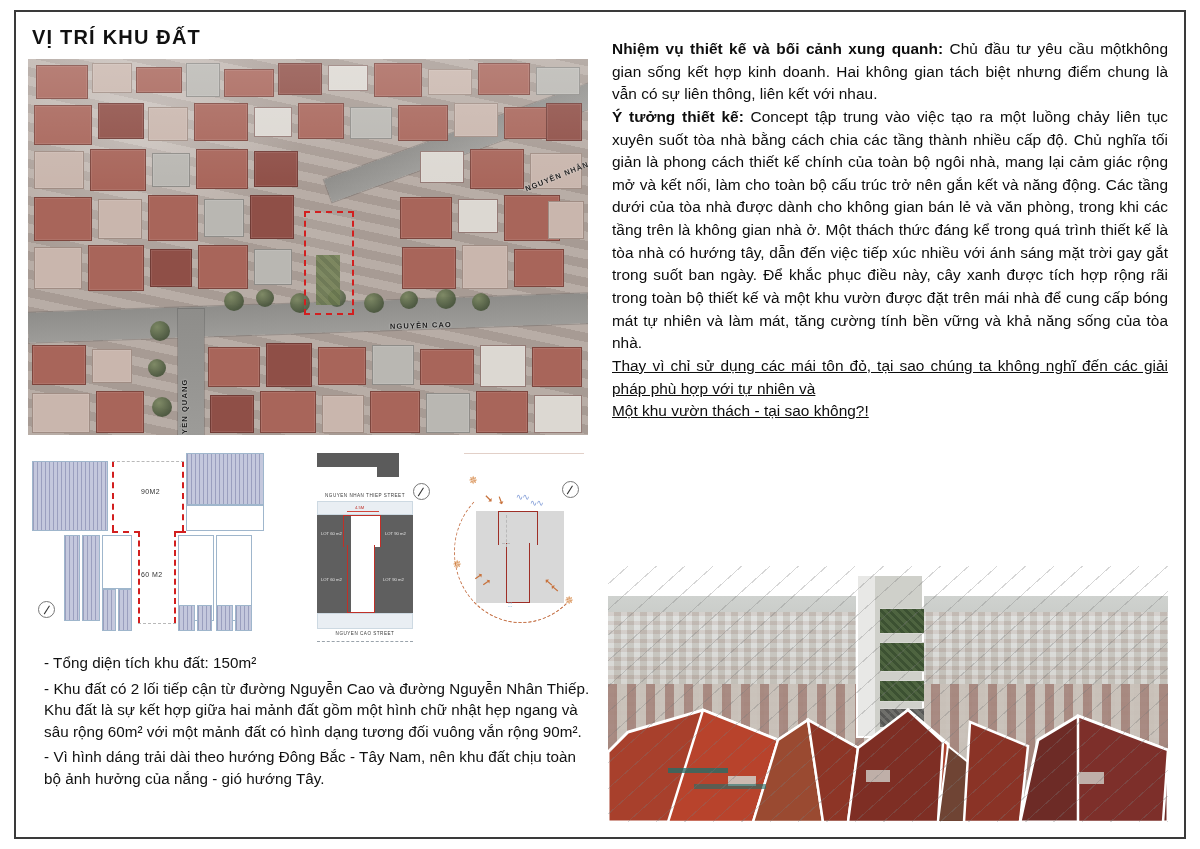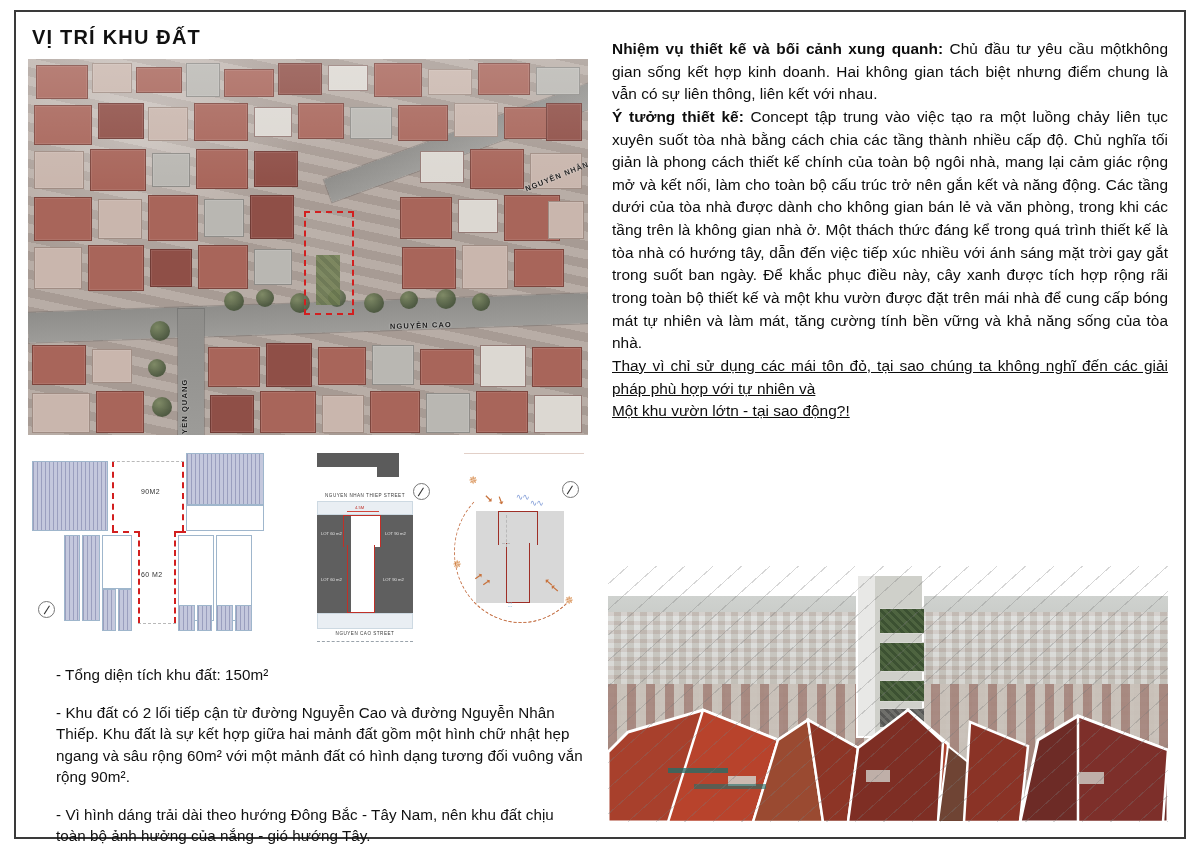--- a/index.html
+++ b/index.html
@@ -258,21 +258,21 @@
   
   .notes {
     position: absolute;
     left: 24px; top: 636px;
     width: 560px;
     font-size: 15.2px;
     line-height: 1.42;
     color: #111;
     letter-spacing: .05px;
   }
-  .notes p { margin: 16px; }
+  .notes p { margin: 4px; }
 
   
   .rtext {
     font-size: 15.4px;
     line-height: 1.47;
     color: #0d0d0d;
     text-align: justify;
     letter-spacing: .03px;
   }
   .rtext p { margin: 0 0 0 0; }
@@ -545,21 +545,21 @@
 
     <div class="col-right">
       <div class="rtext">
         <p>
           <b>Nhiệm vụ thiết kế và bối cảnh xung quanh:</b><span> Chủ đầu tư yêu cầu mộtkhông gian sống kết hợp kinh doanh. Hai không gian tách biệt nhưng điểm chung là vẫn có sự liên thông, liên kết với nhau.</span>
         </p>
         <p>
           <b>Ý tưởng thiết kế:</b><span> Concept tập trung vào việc tạo ra một luồng chảy liên  tục xuyên suốt tòa nhà bằng cách chia các tầng thành nhiều cấp độ. Chủ nghĩa tối giản là phong cách thiết kế chính của toàn bộ ngôi nhà, mang lại cảm giác rộng mở  và kết nối, làm cho toàn bộ cấu trúc trở nên gắn kết và năng động. Các tầng dưới của tòa nhà được dành cho không gian bán lẻ và văn phòng, trong khi các tầng trên  là không gian nhà ở.  Một thách thức đáng kể trong quá trình thiết kế là tòa nhà có hướng tây, dẫn đến  việc tiếp xúc nhiều với ánh sáng mặt trời gay gắt trong suốt ban ngày. Để khắc phục điều này, cây xanh được tích hợp rộng rãi trong toàn bộ thiết kế và một khu vườn được đặt trên mái nhà để cung cấp bóng mát tự nhiên và làm mát, tăng cường tính  bền vững và khả năng sống của tòa nhà.</span>
         </p>
         <p class="noj" style="text-align:justify;">Thay vì chỉ sử dụng các mái tôn đỏ, tại sao chúng ta không nghĩ đến các giải pháp phù hợp với tự nhiên và</p>
-        <p class="noj">Một khu vườn lớtn - tại sao động?!</p>
+        <p class="noj">Một khu vườn thách - tại sao không?!</p>
       </div>
     </div>
   </div>
 
   <div class="photo2">
     <div class="sky"></div>
     <div class="cityfar"></div>
     <div class="citymid"></div>
 
     <div class="tower">

